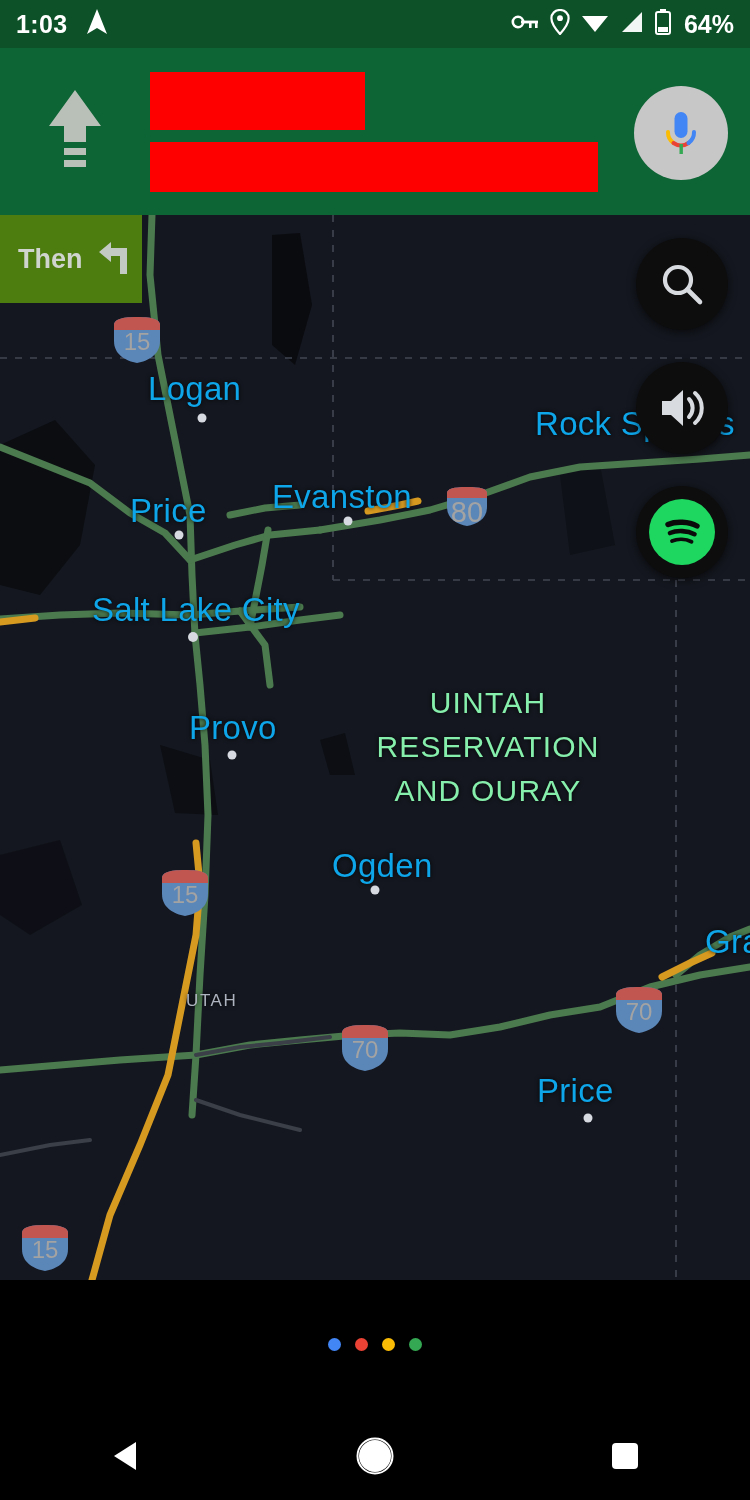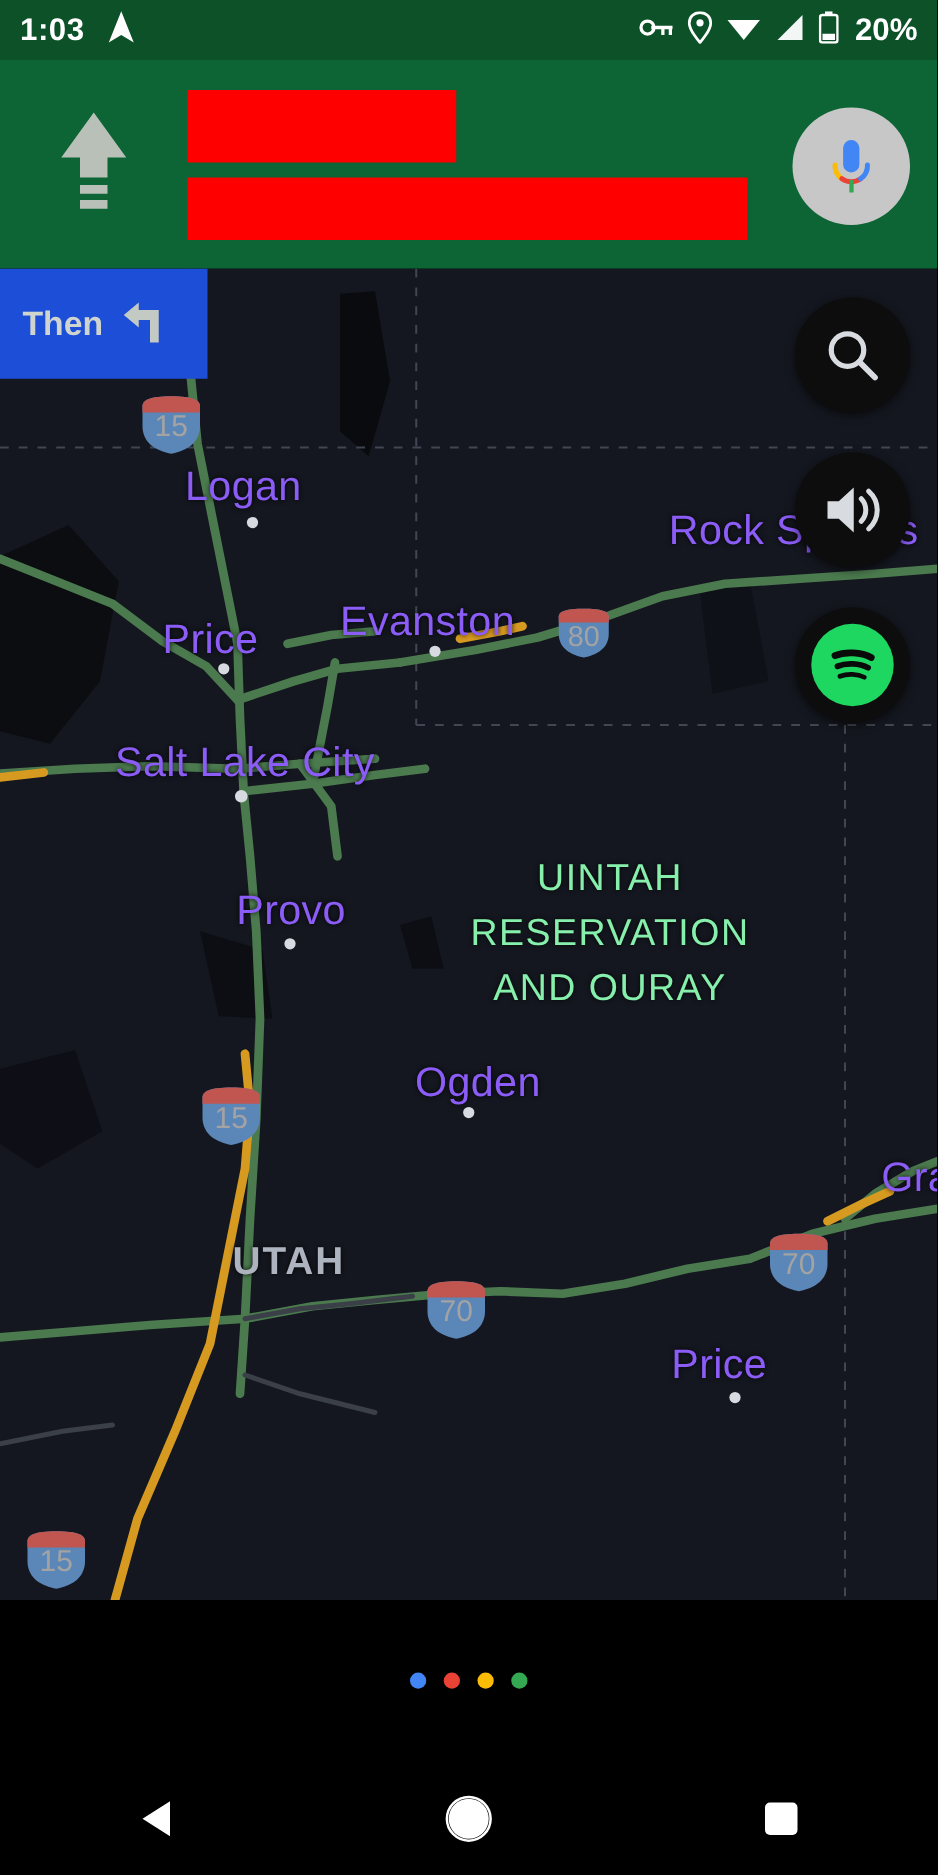--- a/index.html
+++ b/index.html
@@ -39,54 +39,54 @@
   .assistant-btn {
     position: absolute; right: 22px; top: 38px;
     width: 94px; height: 94px; border-radius: 50%;
     background: #c7c7c7;
     display: flex; align-items: center; justify-content: center;
   }
 
   
   .then-bar {
     position: absolute; left: 0; top: 215px;
-    width: 166px; height: 88px;
-    background: #1d4ed8;
+    width: 142px; height: 88px;
+    background: #4d7c0f;
     display: flex; align-items: center; gap: 10px;
     padding-left: 18px;
   }
   .then-label { color: #cfd4cf; font-size: 27px; font-weight: 700; }
 
   
   .map {
     position: absolute; left: 0; top: 215px; width: 750px; height: 1065px;
     background: #14171f;
     overflow: hidden;
     z-index: 0;
   }
   .map svg { display: block; }
   .map-label {
-    position: absolute; color: #8b5cf6; white-space: nowrap;
+    position: absolute; color: #0ea5e9; white-space: nowrap;
     text-shadow: 0 0 4px rgba(0,0,0,.85);
     pointer-events: none;
   }
   .lbl-city { font-size: 31px; font-weight: 400; letter-spacing: .3px; }
   .lbl-city-big { font-size: 33px; }
-  .lbl-state { font-size: 31px; font-weight: 700; color: #aeb4bf; letter-spacing: 1.6px; }
+  .lbl-state { font-size: 17px; font-weight: 400; color: #aeb4bf; letter-spacing: 1.6px; }
   .lbl-res { font-size: 30px; font-weight: 400; color: #86efac; letter-spacing: 1.2px; text-align: center; line-height: 44px; }
 
   
   .shield { position: absolute; width: 54px; height: 50px; }
   .shield .num {
     position: absolute; left: 0; top: 13px; width: 100%;
     text-align: center; color: #a3a3a3; font-size: 24px; font-weight: 400;
     font-family: "Liberation Sans", sans-serif;
   }
   .shield.small { width: 46px; height: 43px; }
-  .shield.small .num { top: 11px; font-size: 23px; }
+  .shield.small .num { top: 11px; font-size: 29px; }
 
   
   .fab {
     position: absolute; right: 22px;
     width: 92px; height: 92px; border-radius: 50%;
     background: #0d0d0d;
     display: flex; align-items: center; justify-content: center;
     box-shadow: 0 2px 8px rgba(0,0,0,.6);
     z-index: 5;
   }
@@ -156,21 +156,21 @@
             <path d="M22 1 L22 21 L2 21 Z" fill="#ffffff" opacity="0.95"></path>
           </svg>
       </span>
       <span>
         <svg width="16" height="26" viewBox="0 0 16 26">
           <rect x="5" y="0" width="6" height="3" fill="#fff"></rect>
           <rect x="1" y="3" width="14" height="22" rx="2" fill="none" stroke="#fff" stroke-width="2"></rect>
           <rect x="3" y="18" width="10" height="5" fill="#fff"></rect>
         </svg>
       </span>
-      <span class="sb-batt-text">20%</span>
+      <span class="sb-batt-text">64%</span>
     </div>
   </div>
 
   <div class="nav-header">
     <div class="nav-arrow-wrap">
       <svg width="64" height="92" viewBox="0 0 64 92">
         <path d="M32 4 L58 40 L43 40 L43 56 L21 56 L21 40 L6 40 Z" fill="#b8c0b8"></path>
         <rect x="21" y="62" width="22" height="7" fill="#b8c0b8"></rect>
         <rect x="21" y="74" width="22" height="7" fill="#b8c0b8"></rect>
       </svg>

